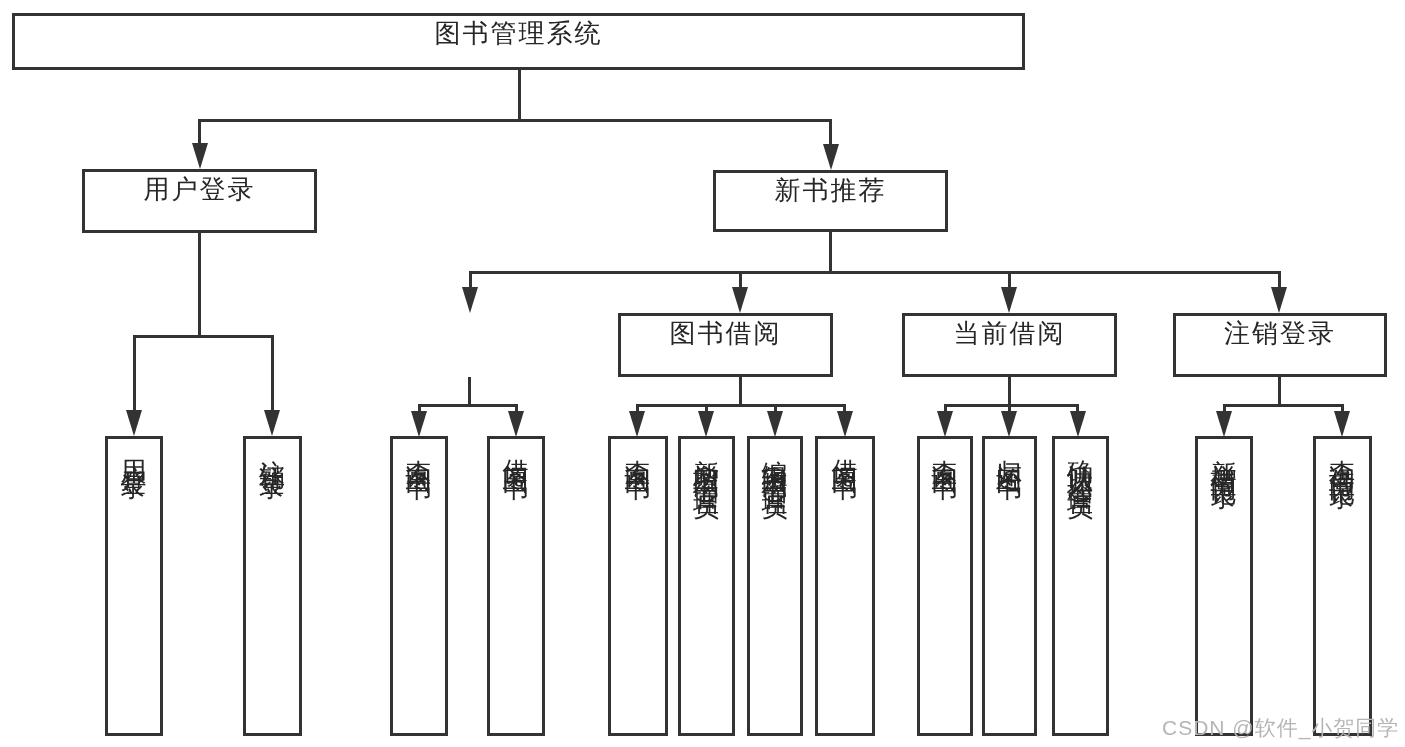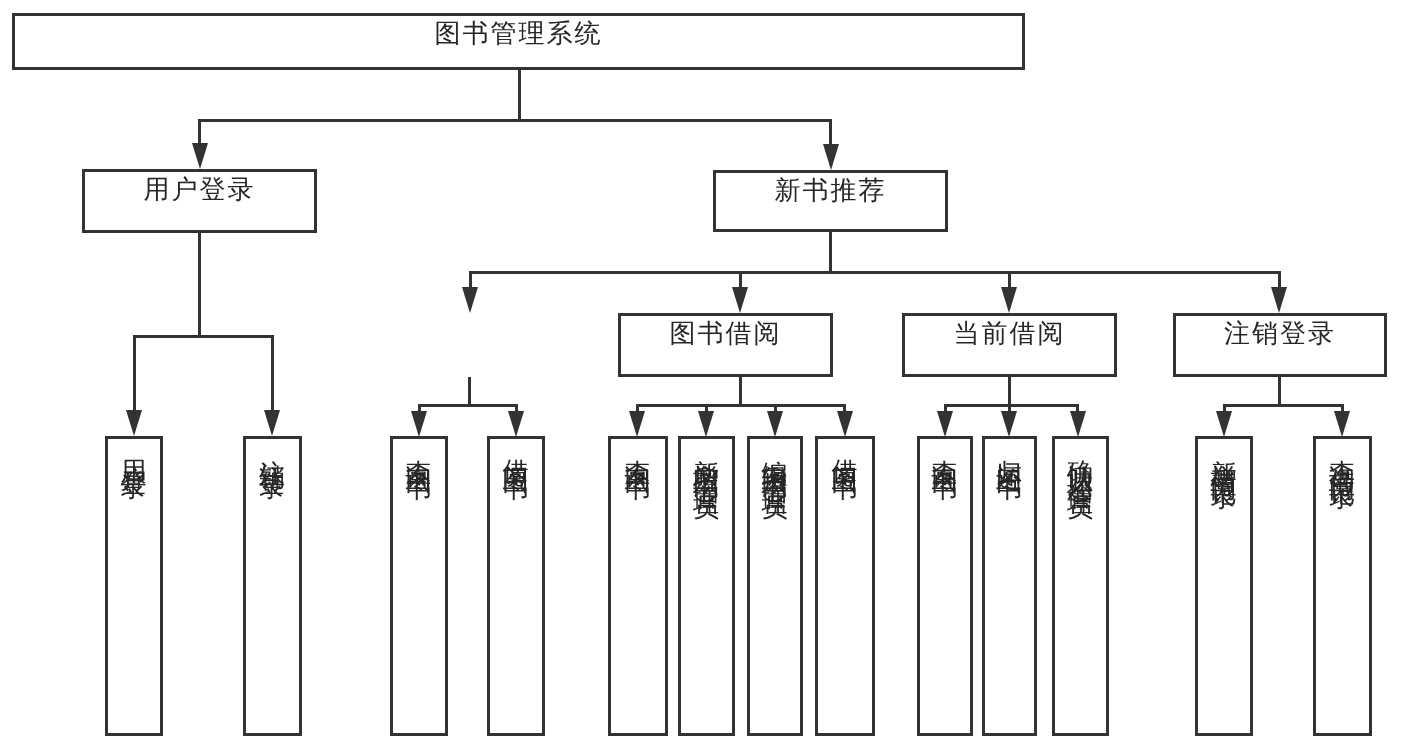--- a/index.html
+++ b/index.html
@@ -151,14 +151,15 @@
     <span class="vtext">确认归还（管理员）</span>
   </div>
 
   <div class="box leaf" style="left:1195px;width:58px">
     <span class="vtext">新增借阅记录</span>
   </div>
   <div class="box leaf" style="left:1313px;width:59px">
     <span class="vtext">查询借阅记录</span>
   </div>
 
+  <div class="watermark">CSDN @软件_小贺同学</div>
 
 </div>
 
 </body></html>

